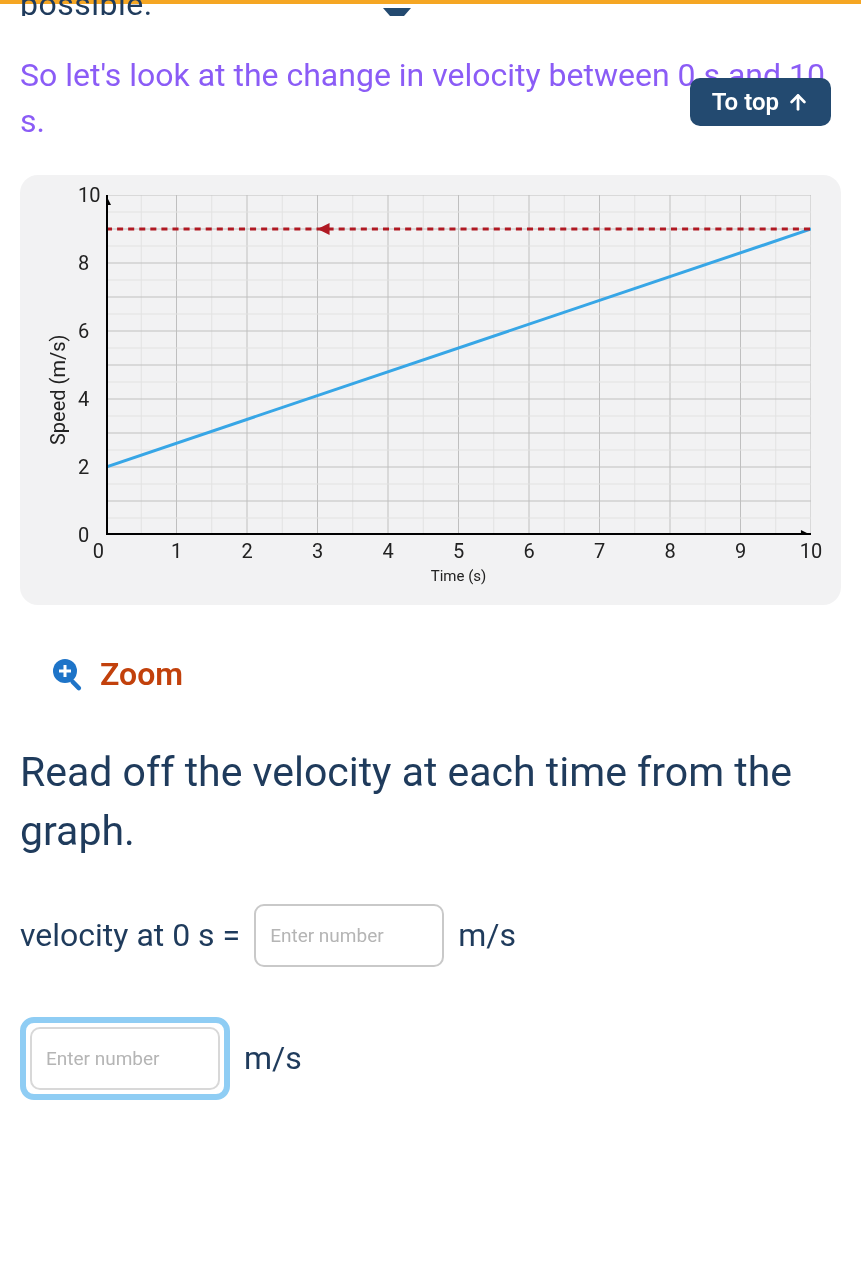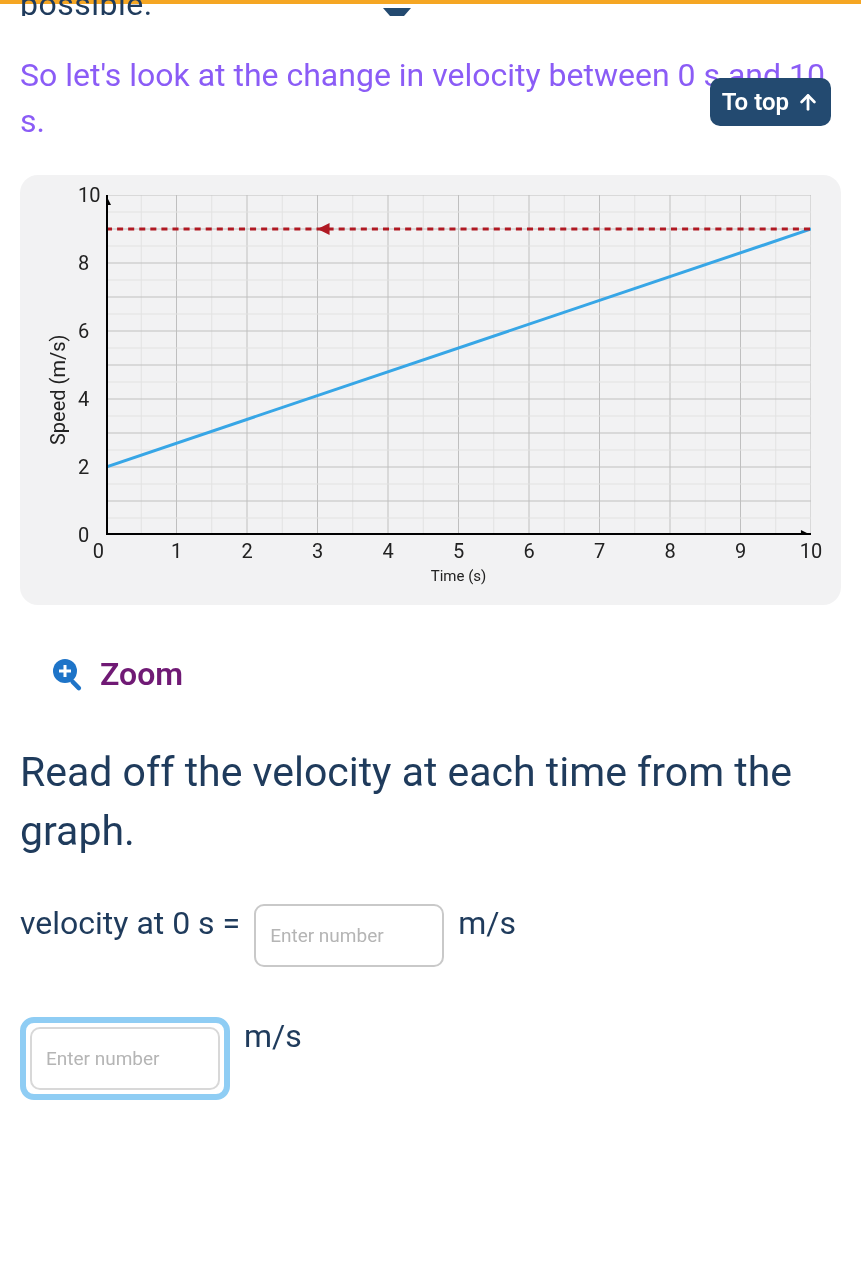--- a/index.html
+++ b/index.html
@@ -42,21 +42,21 @@
     margin-bottom: 30px;
   }
   .to-top {
     position: absolute;
     right: 30px;
     top: 78px;
     background: #234a70;
     color: #fff;
     font-size: 24px;
     font-weight: 600;
-    padding: 10px 12px;
+    padding: 10px 22px;
     border-radius: 10px;
     display: inline-flex;
     align-items: center;
     gap: 8px;
     cursor: pointer;
   }
   .to-top svg { width: 22px; height: 22px; }
   .chart-card {
     background: #f2f2f3;
     border-radius: 18px;
@@ -85,37 +85,37 @@
     border-bottom: 2px solid #000;
   }
   .plot-svg { position:absolute; left:0; top:0; width:100%; height:100%; }
   .ytick { position:absolute; left:-28px; font-size:20px; color:#222; transform: translateY(-50%); }
   .xtick { position:absolute; bottom:-28px; font-size:20px; color:#222; transform: translateX(-50%); }
   .xlabel { text-align:center; font-size:15px; color:#222; margin-top:32px; margin-left:30px; }
   .zoom {
     display: inline-flex;
     align-items: center;
     gap: 14px;
-    color: #701a75;
+    color: #c2410c;
     font-size: 32px;
     font-weight: 600;
     cursor: pointer;
     margin-left: 30px;
     margin-bottom: 50px;
   }
   .zoom svg { width: 36px; height: 36px; }
   .instruction {
     font-size: 41px;
     color: #1f3b5c;
     line-height: 1.45;
     margin-bottom: 42px;
   }
   .field-row {
     display: flex;
-    align-items: flex-start;
+    align-items: center;
     gap: 14px;
     font-size: 32px;
     color: #1f3b5c;
     margin-bottom: 50px;
   }
   .num-input {
     font-size: 19px;
     color: #999;
     border: 2px solid #c9c9c9;
     border-radius: 10px;

